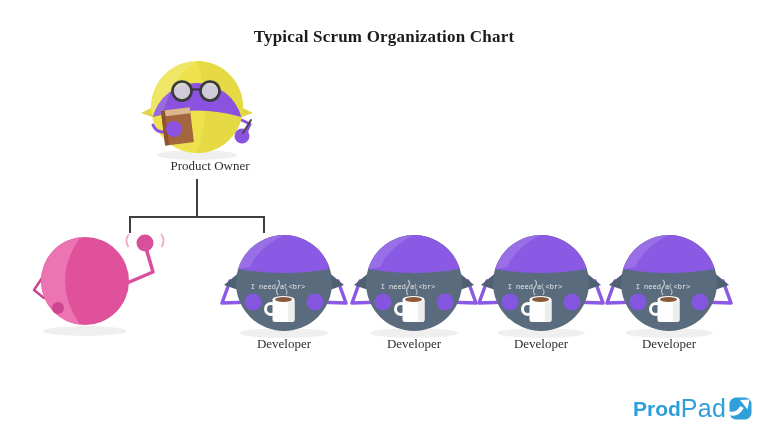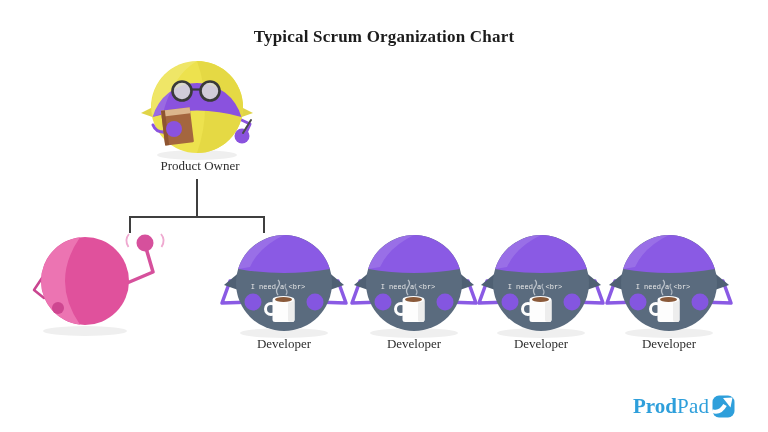--- a/index.html
+++ b/index.html
@@ -4,23 +4,23 @@
 <style>
   html,body{margin:0;padding:0;background:#ffffff;}
   .canvas{position:relative;width:768px;height:432px;background:#ffffff;overflow:hidden;
           font-family:"Liberation Serif",serif;}
   .title{position:absolute;top:27px;left:0;width:768px;text-align:center;
          font-size:17px;font-weight:bold;color:#1c1c1c;letter-spacing:.2px;}
   .role-label{position:absolute;text-align:center;font-size:13px;color:#2e2e2e;}
   .figure{position:absolute;}
   .connector{position:absolute;background:#3f3f3f;}
   .logo{position:absolute;left:633px;top:394px;display:flex;align-items:center;
-        font-family:Liberation Serif, serif;}
+        font-family:Liberation Sans, sans-serif;}
   .logo .bold{font-weight:700;font-size:21px;color:#2e9fdb;}
-  .logo .light{font-weight:400;font-size:21px;color:#2e9fdb;letter-spacing:.3px;}
+  .logo .light{font-weight:400;font-size:25px;color:#2e9fdb;letter-spacing:.3px;}
   .logo svg{margin-left:3px;}
   svg{display:block;}
 </style>
 </head>
 <body>
 
 <div class="canvas">
 
   <svg width="0" height="0" style="position:absolute" aria-hidden="true">
     <defs>
@@ -68,21 +68,21 @@
     <path d="M26,78 Q30,88 44,84" stroke="#8a52de" stroke-width="3" fill="none" stroke-linecap="round"></path>
     <g transform="rotate(-7 50 80)">
       <rect x="36" y="62" width="29" height="35" rx="1" fill="#a4663e"></rect>
       <rect x="36" y="62" width="29" height="6" fill="#dcb68c"></rect>
       <rect x="36" y="62" width="4" height="35" fill="#8e5430"></rect>
     </g>
     <circle cx="47" cy="82" r="8" fill="#8a52de"></circle>
     <circle cx="115" cy="89" r="7.5" fill="#8a52de"></circle>
     <line x1="116" y1="86" x2="124" y2="73" stroke="#4a4a4a" stroke-width="2" stroke-linecap="round"></line>
   </svg>
-  <div class="role-label" style="left:130px;top:158px;width:140px">Product Owner</div>
+  <div class="role-label" style="left:140px;top:158px;width:140px">Product Owner</div>
 
   <div class="connector" style="left:196px;top:179px;width:2px;height:38px"></div>
   <div class="connector" style="left:129px;top:216px;width:136px;height:2px"></div>
   <div class="connector" style="left:129px;top:216px;width:2px;height:17px"></div>
   <div class="connector" style="left:263px;top:216px;width:2px;height:17px"></div>
 
   <svg class="figure" style="left:20px;top:228px" width="150" height="120" viewBox="0 0 150 120">
     <ellipse cx="65" cy="103" rx="42" ry="5" fill="#efefef"></ellipse>
     <path d="M100,58 L133,44 L126,20" stroke="#d6509c" stroke-width="3.5" fill="none" stroke-linecap="round" stroke-linejoin="round"></path>
     <circle cx="125" cy="15" r="8.5" fill="#d6509c"></circle>

